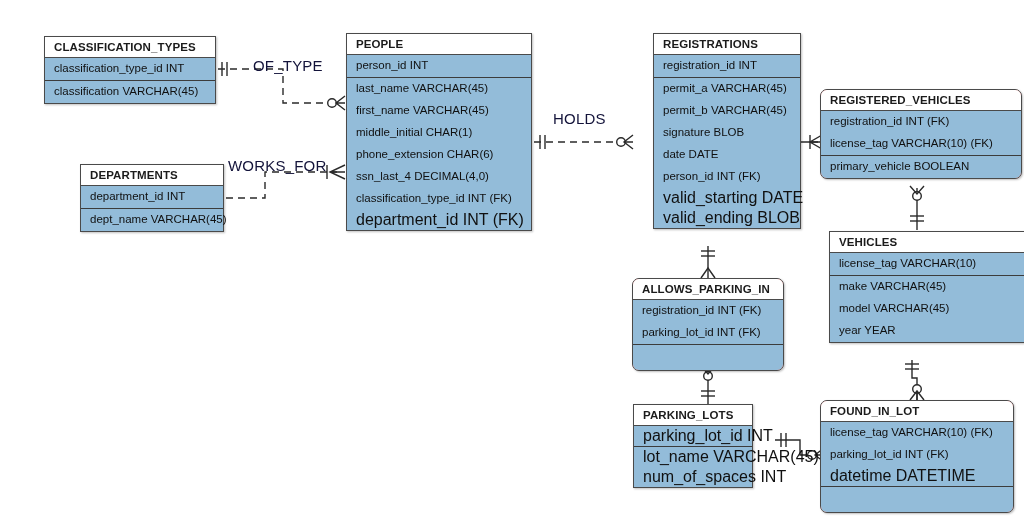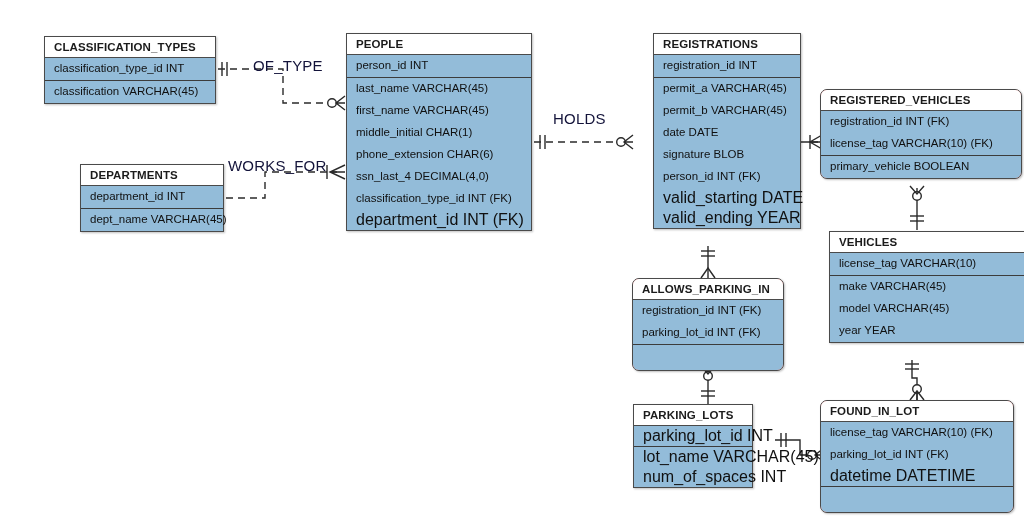--- a/index.html
+++ b/index.html
@@ -212,25 +212,25 @@
 
   <div class="entity" style="left:633px; top:33px; width:148px;margin-left:20px;">
     <div class="entity-title">REGISTRATIONS</div>
     <div class="entity-body">
       <div class="section">
         <div class="attr">registration_id INT</div>
       </div>
       <div class="section">
         <div class="attr">permit_a VARCHAR(45)</div>
         <div class="attr">permit_b VARCHAR(45)</div>
+        <div class="attr">signature BLOB</div>
         <div class="attr">date DATE</div>
-        <div class="attr">signature BLOB</div>
         <div class="attr">person_id INT (FK)</div>
         <div class="attr small">valid_starting DATE</div>
-        <div class="attr small">valid_ending YEAR</div>
+        <div class="attr small">valid_ending BLOB</div>
       </div>
     </div>
   </div>
 
   <div class="entity rounded" style="left:820px; top:89px; width:202px;">
     <div class="entity-title">REGISTERED_VEHICLES</div>
     <div class="entity-body">
       <div class="section">
         <div class="attr">registration_id INT (FK)</div>
         <div class="attr">license_tag VARCHAR(10) (FK)</div>

